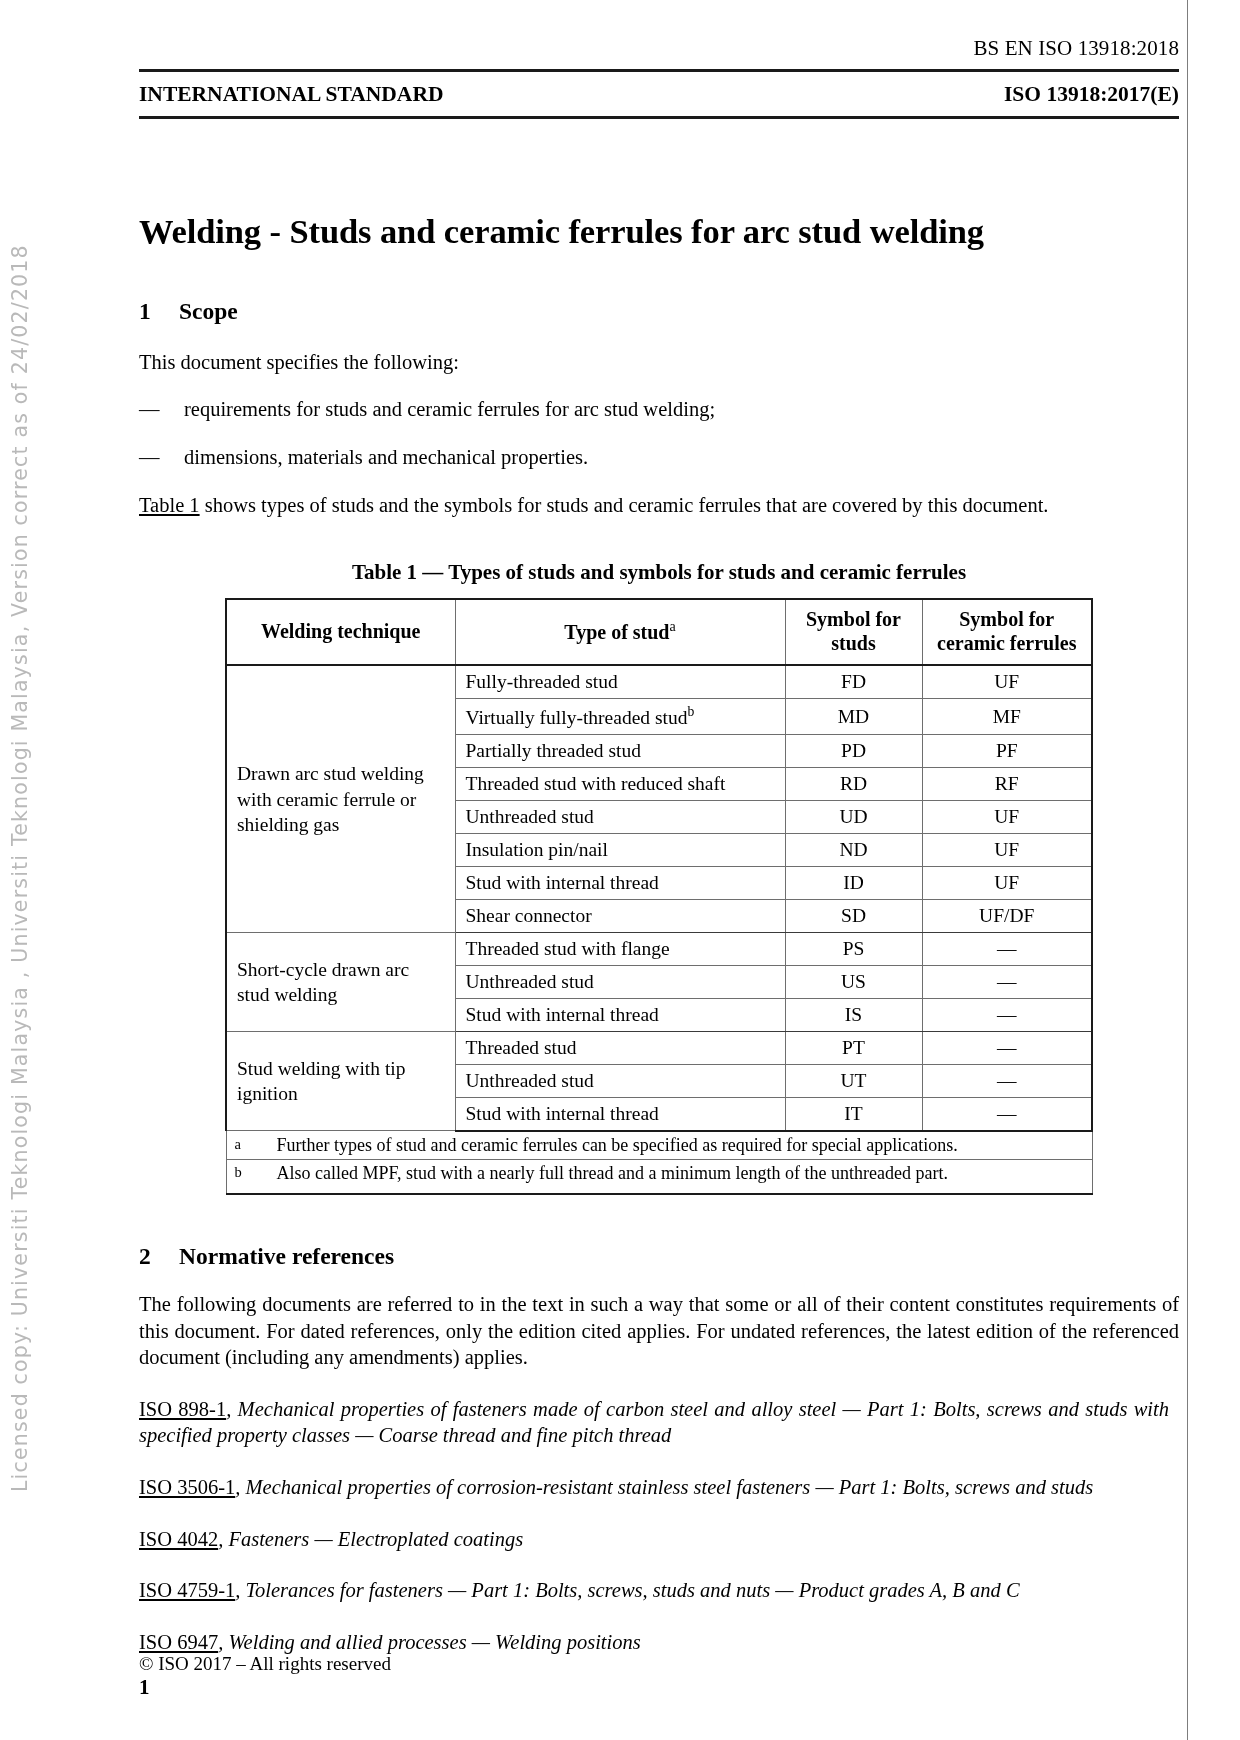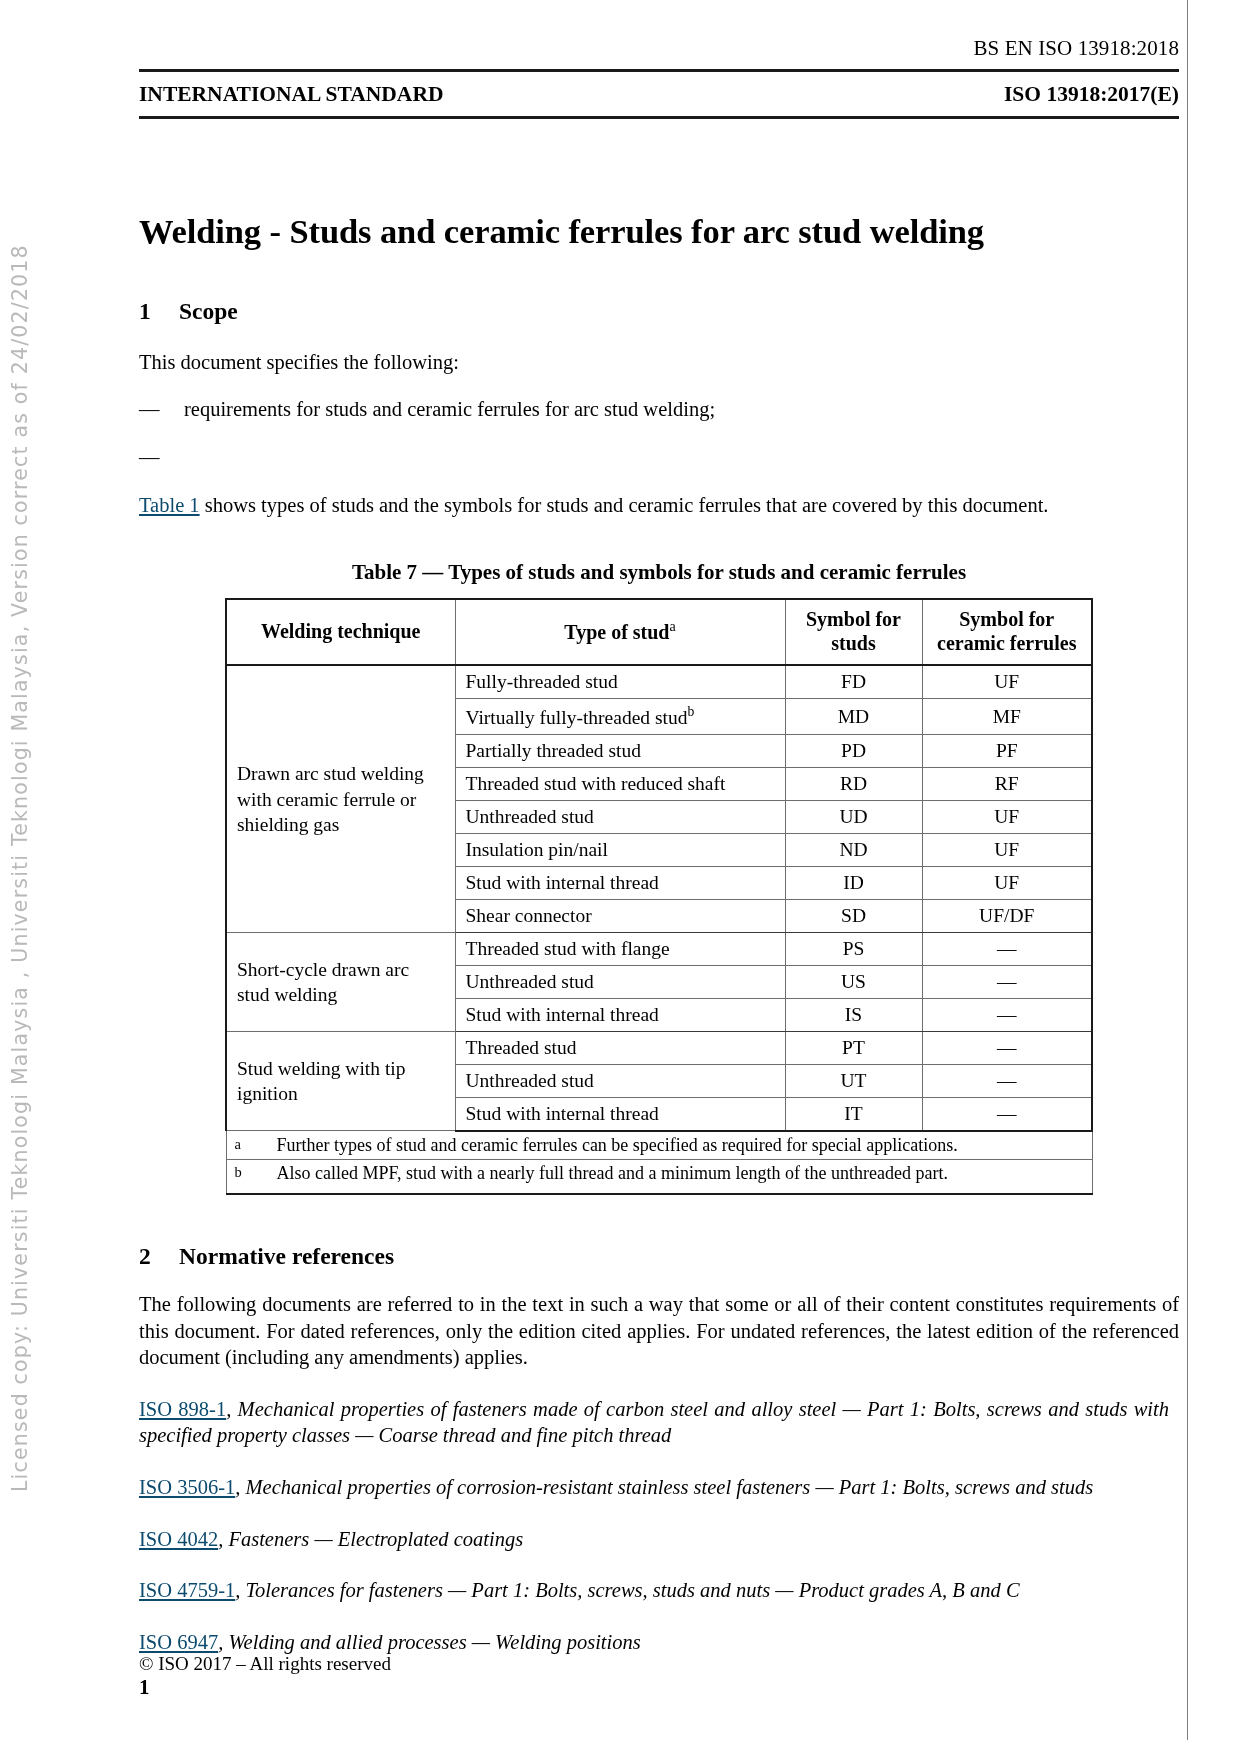--- a/index.html
+++ b/index.html
@@ -119,21 +119,21 @@
   
   .dash-item {
     display: flex;
     font-size: 20.5px;
     margin-top: 21px;
     line-height: 1.3;
   }
   .dash-item .dash { width: 45px; flex: none; }
 
   a.xref {
-    color: #0c4a6e;
+    color: #000000;
     text-decoration: underline;
   }
 
   
   .tbl-caption {
     text-align: center;
     font-weight: bold;
     font-size: 21px;
     margin-top: 42px;
   }
@@ -254,25 +254,26 @@
     </div>
 
     <p class="body first">This document specifies the following:</p>
 
     <div class="dash-item">
       <span class="dash">—</span>
       <span>requirements for studs and ceramic ferrules for arc stud welding;</span>
     </div>
     <div class="dash-item">
       <span class="dash">—</span>
+      <span>dimensions, materials and mechanical properties.</span>
     </div>
 
     <p class="body"><a class="xref" href="#">Table 1</a><span> shows types of studs and the symbols for studs and ceramic ferrules that are covered by this document.</span></p>
 
-    <div class="tbl-caption">Table 7 — Types of studs and symbols for studs and ceramic ferrules</div>
+    <div class="tbl-caption">Table 1 — Types of studs and symbols for studs and ceramic ferrules</div>
 
     <table class="t1">
       <colgroup>
         <col class="col-a">
           <col class="col-b">
           <col class="col-c">
           <col class="col-d">
       </colgroup>
       <thead>
         <tr>

